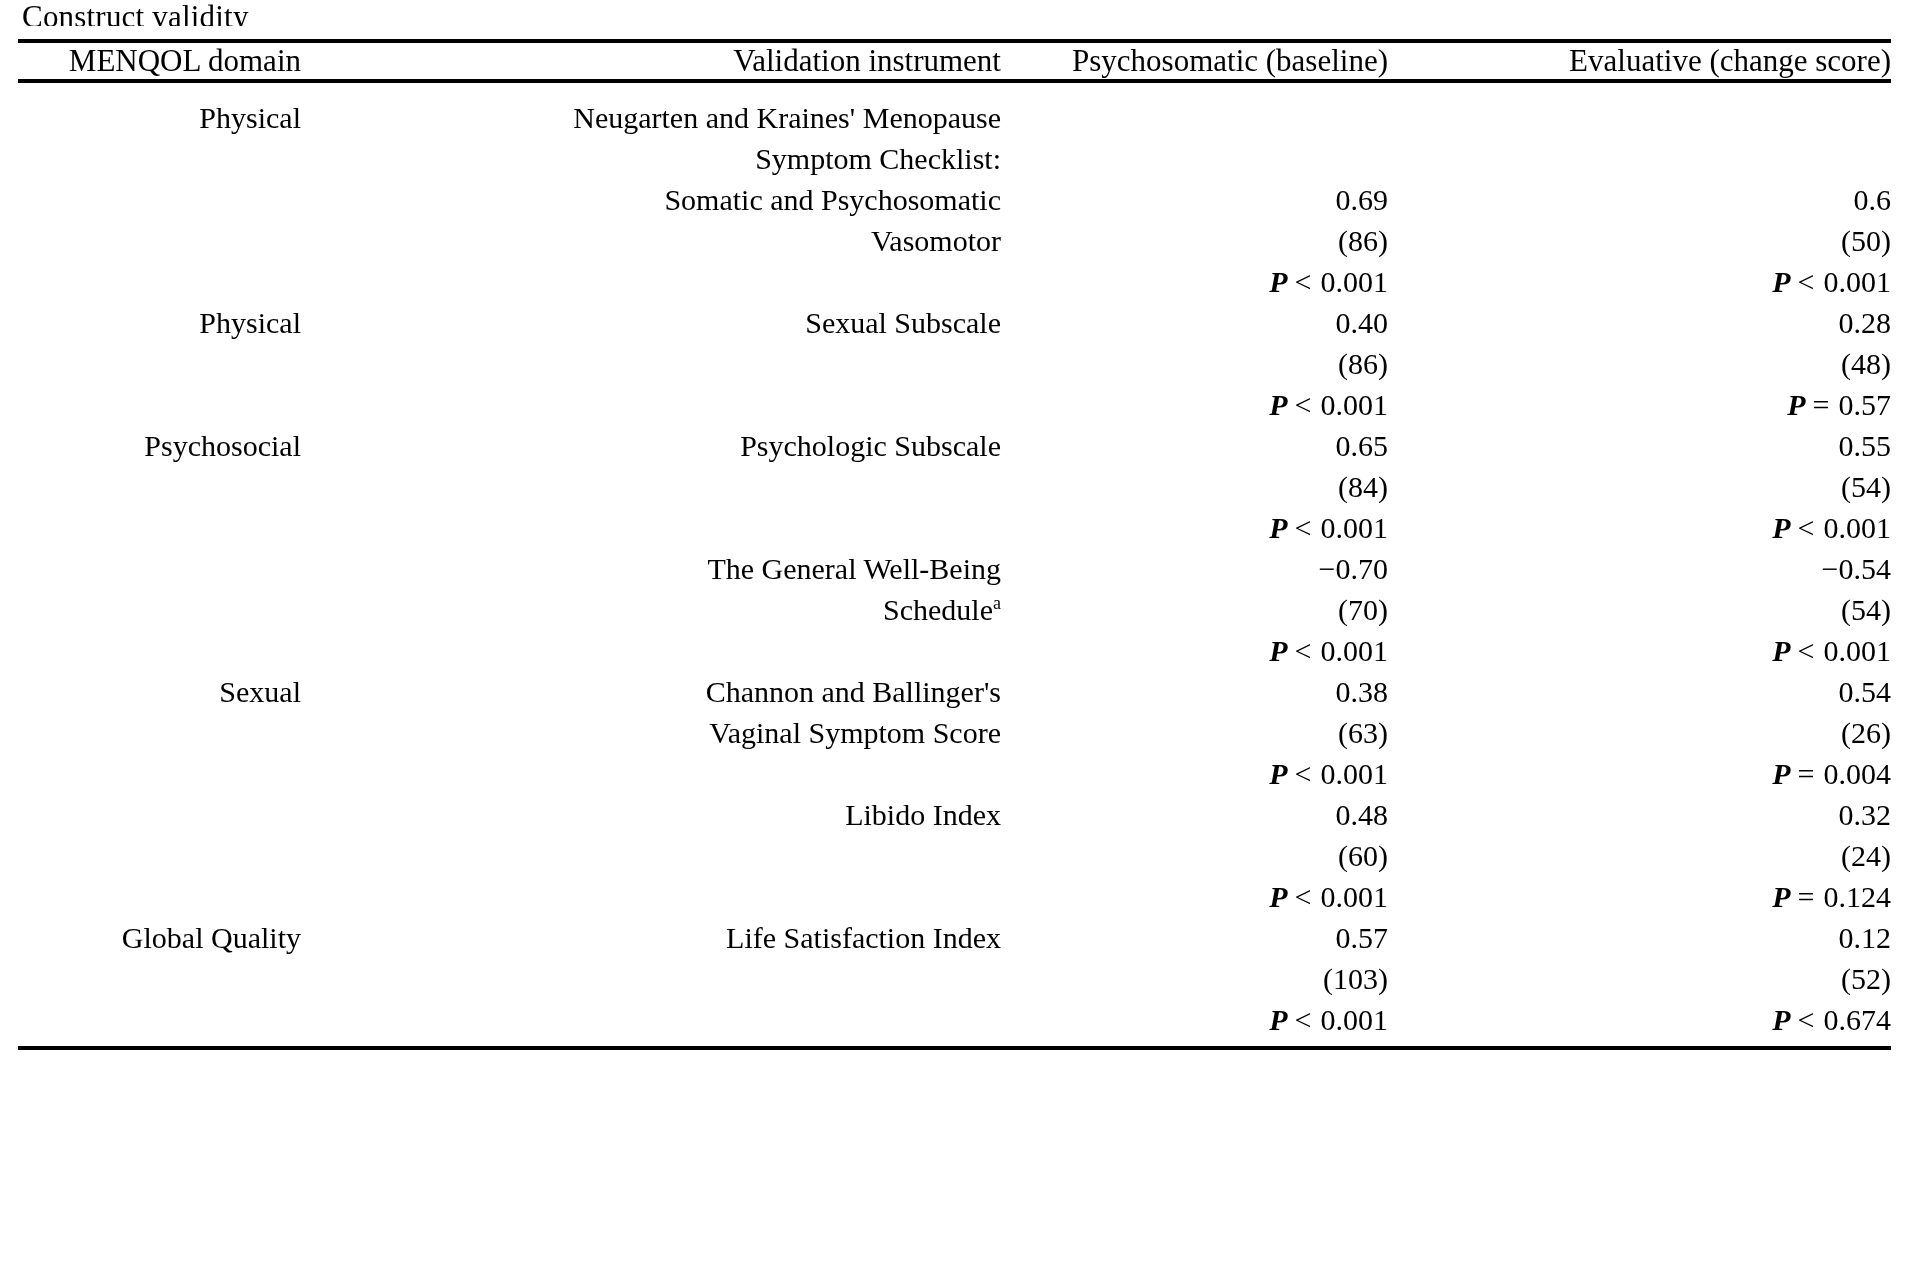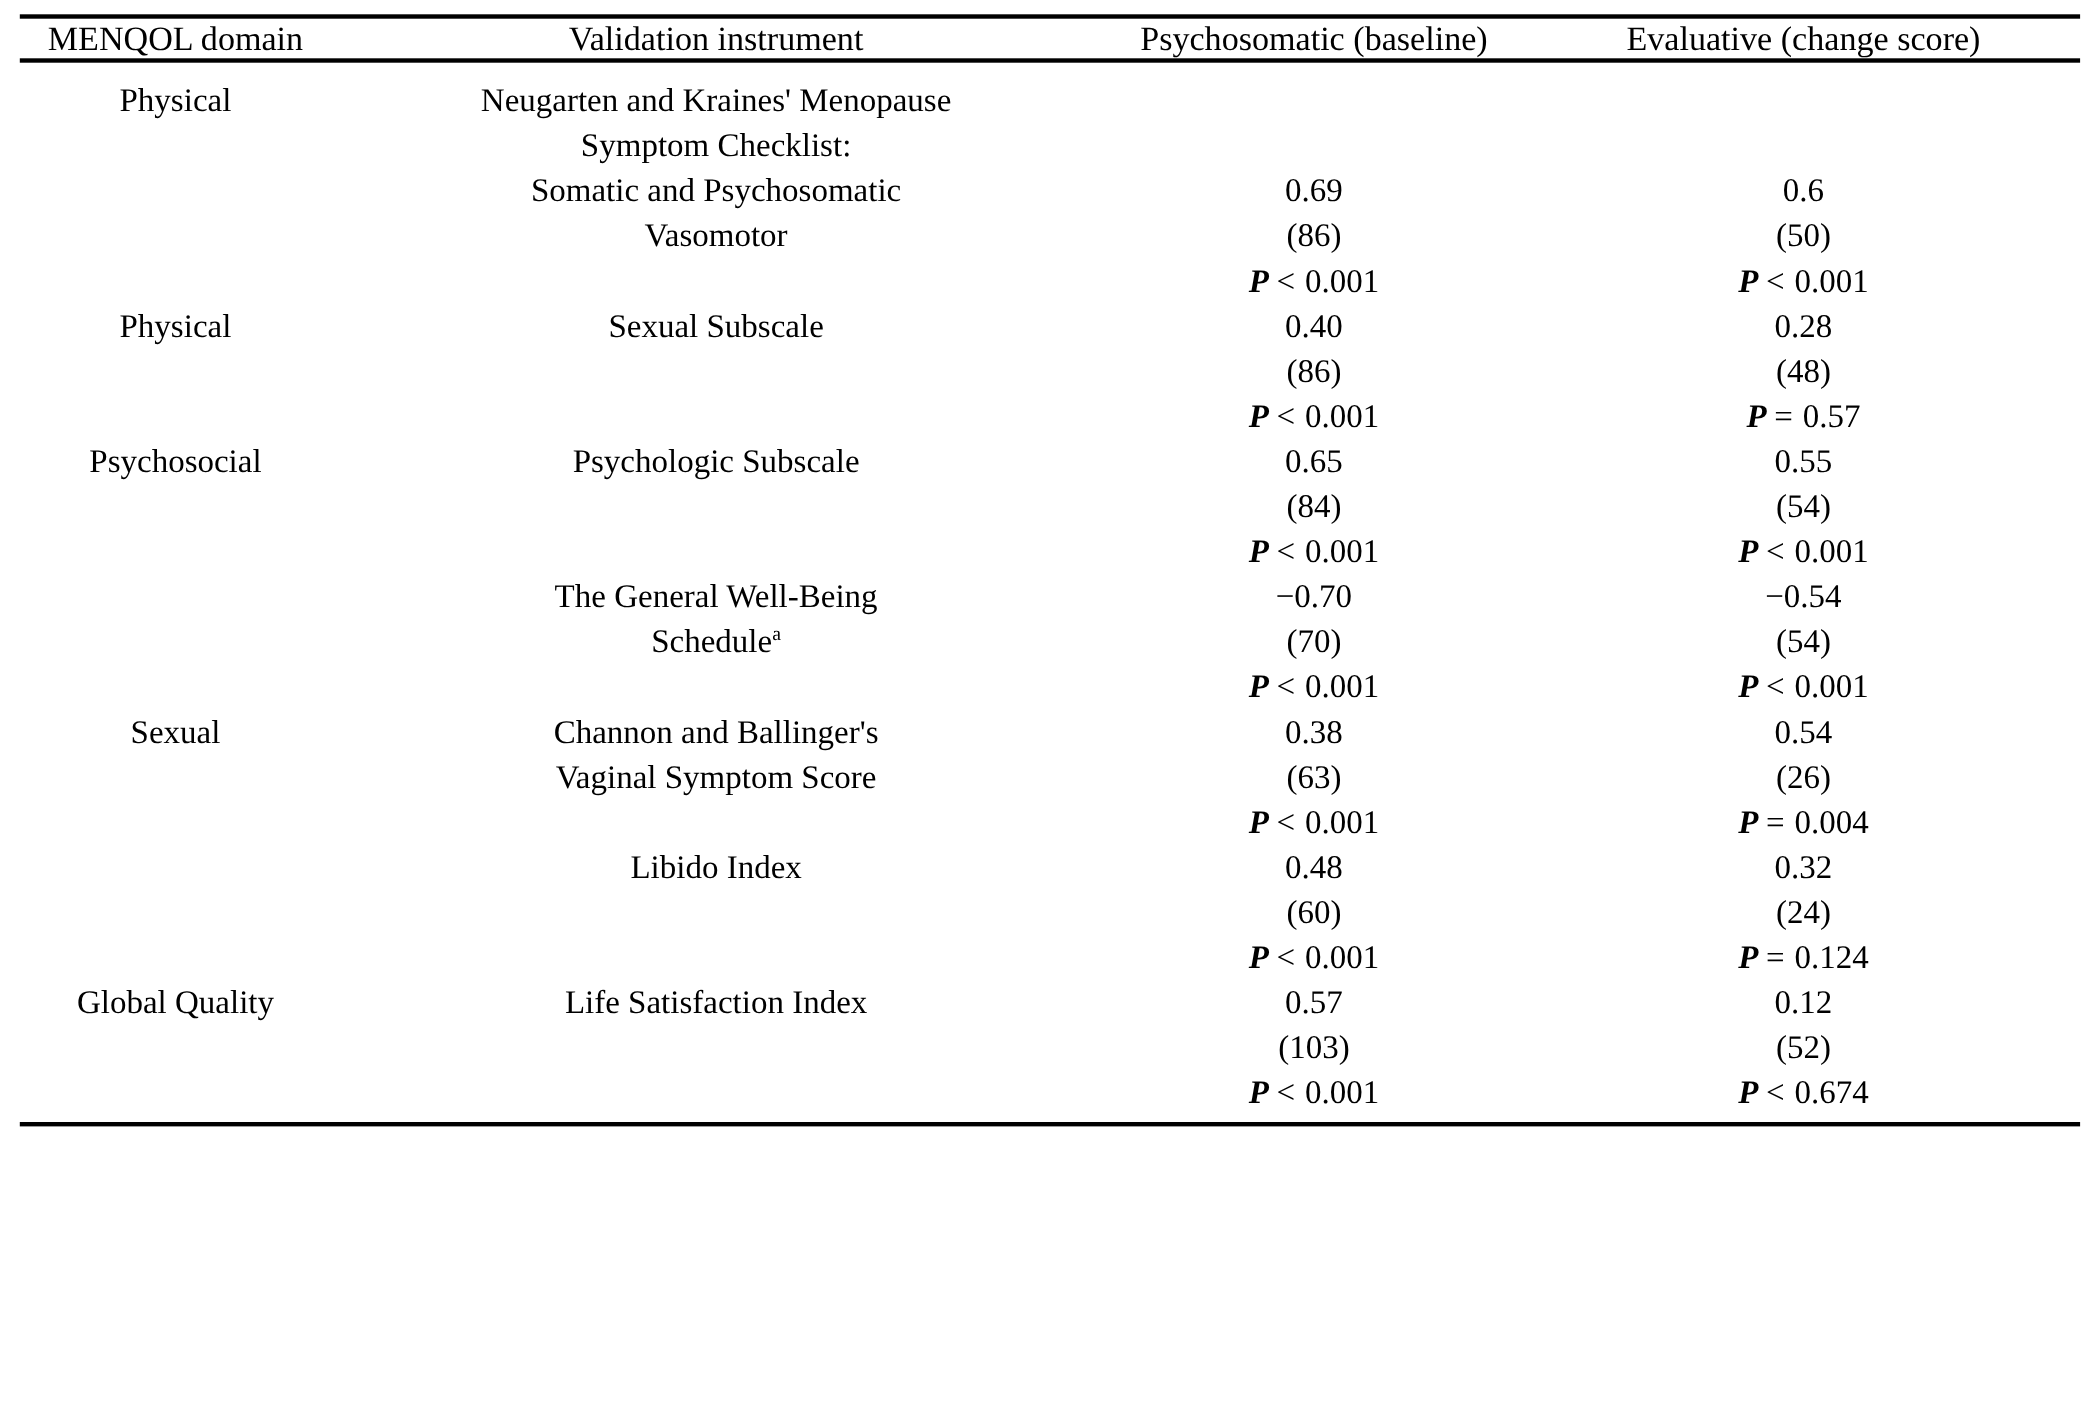--- a/index.html
+++ b/index.html
@@ -54,21 +54,21 @@
   
   table.tbl {
     width: 100%;
     border-collapse: collapse;
     table-layout: fixed;
   }
   table.tbl td, table.tbl th {
     padding: 0;
     margin: 12px;
     vertical-align: top;
-    text-align: center;
+    text-align: right;
     font-weight: normal;
   }
   col.c-domain  { width: 283px; }
   col.c-instr   { width: 700px; }
   col.c-disc    { width: 387px; }
   col.c-eval    { width: 503px; }
 
   .hdr-row td {
     font-size: 31px;
     line-height: 36px;
@@ -107,20 +107,21 @@
     font-size: 18px;
     vertical-align: super;
     line-height: 0;
   }
 </style>
 </head>
 <body>
 
 <div class="page">
 
+  <div class="caption">Construct validity</div>
 
   <div class="rule-top"></div>
 
   <table class="tbl">
     <colgroup>
       <col class="c-domain">
         <col class="c-instr">
         <col class="c-disc">
         <col class="c-eval">
     </colgroup>

